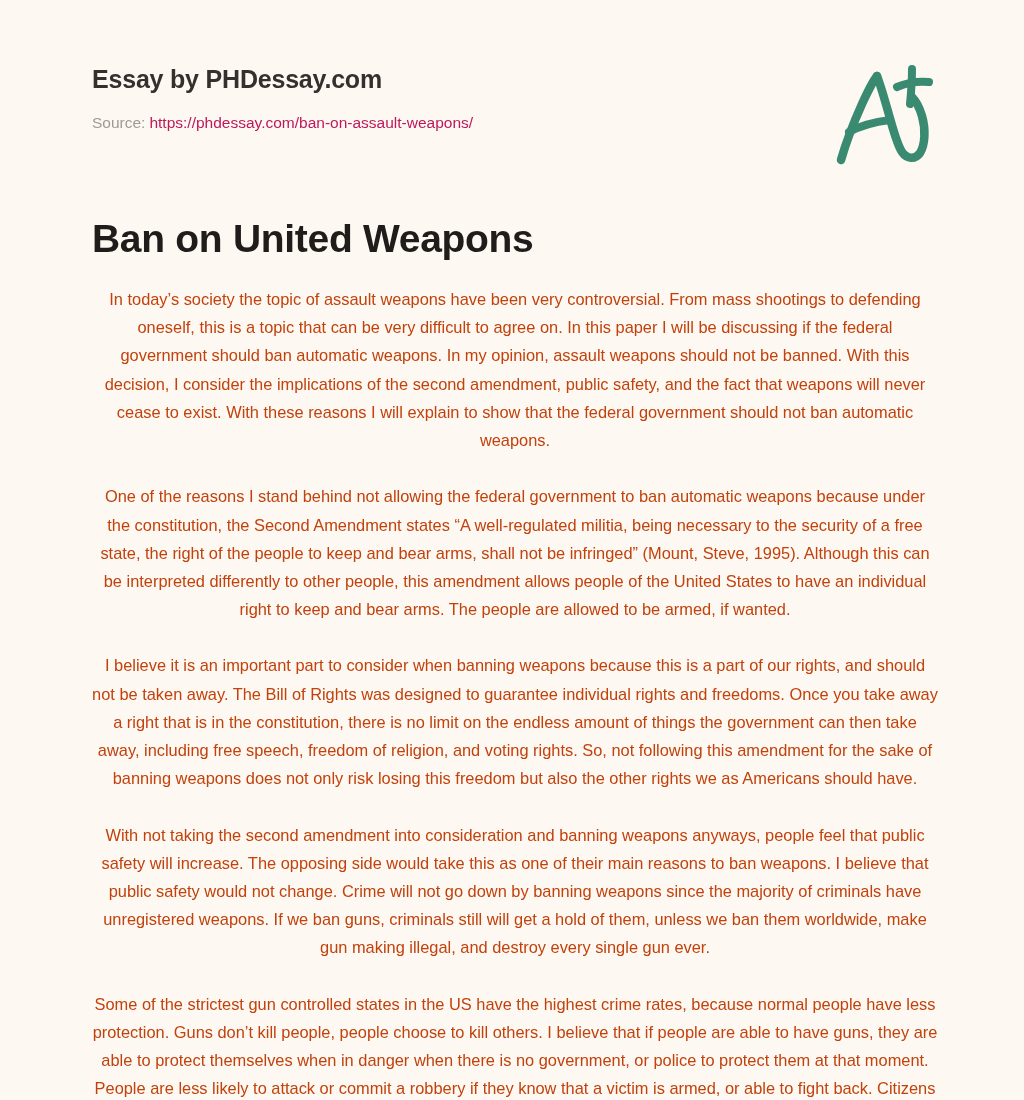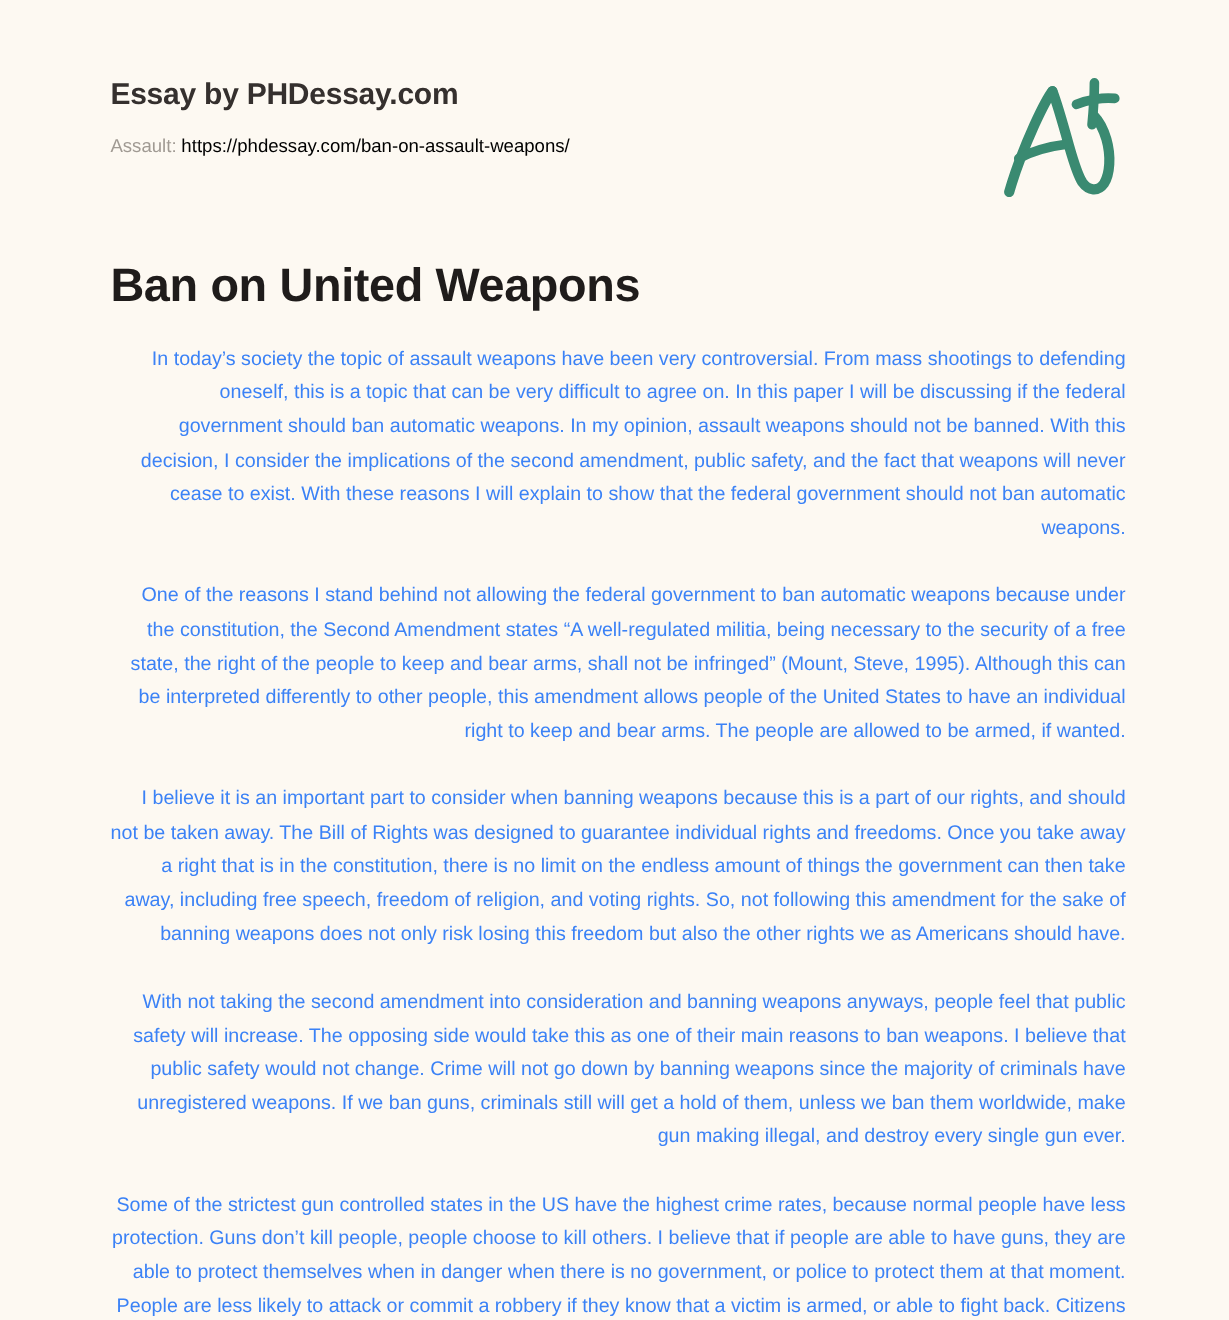--- a/index.html
+++ b/index.html
@@ -44,21 +44,21 @@
     margin: 0;
     padding-top: 19px;
     font-size: 15.5px;
     line-height: 1.3;
     white-space: nowrap;
   }
   .source-label {
     color: #a09a93;
   }
   .source-url {
-    color: #000000;
+    color: #be185d;
     text-decoration: none;
     margin-left: 4px;
   }
 
   
   .logo {
     position: absolute;
     right: 78px;
     top: 52px;
     width: 120px;
@@ -87,36 +87,36 @@
   .article {
     position: absolute;
     left: 92px;
     top: 285px;
     width: 846px;
   }
   .article p {
     margin: 0 0 28px 0;
     font-size: 16.4px;
     line-height: 1.72;
-    color: #3b82f6;
-    text-align: right;
+    color: #c2410c;
+    text-align: center;
   }
   .article p:last-child {
     margin-bottom: 0;
   }
 </style>
 </head>
 <body>
 
 <div class="page">
 
   <div class="header">
     <div class="brand-line">Essay by PHDessay.com</div>
     <div class="source-line">
-      <span class="source-label">Assault:</span><a class="source-url" href="#">https://phdessay.com/ban-on-assault-weapons/</a>
+      <span class="source-label">Source:</span><a class="source-url" href="#">https://phdessay.com/ban-on-assault-weapons/</a>
     </div>
   </div>
 
   <div class="logo">
     <svg viewBox="0 0 120 120" xmlns="http://www.w3.org/2000/svg">
       <g fill="none" stroke="#3a8a71" stroke-linecap="round" stroke-linejoin="round">
 
         <path d="M15,108 C19,94 27,72 36,52 C42,39 47,29 51,24" stroke-width="8.5"></path>
 
         <path d="M51,24 C55,34 60,52 65,70 C69,84 72,94 76,100

